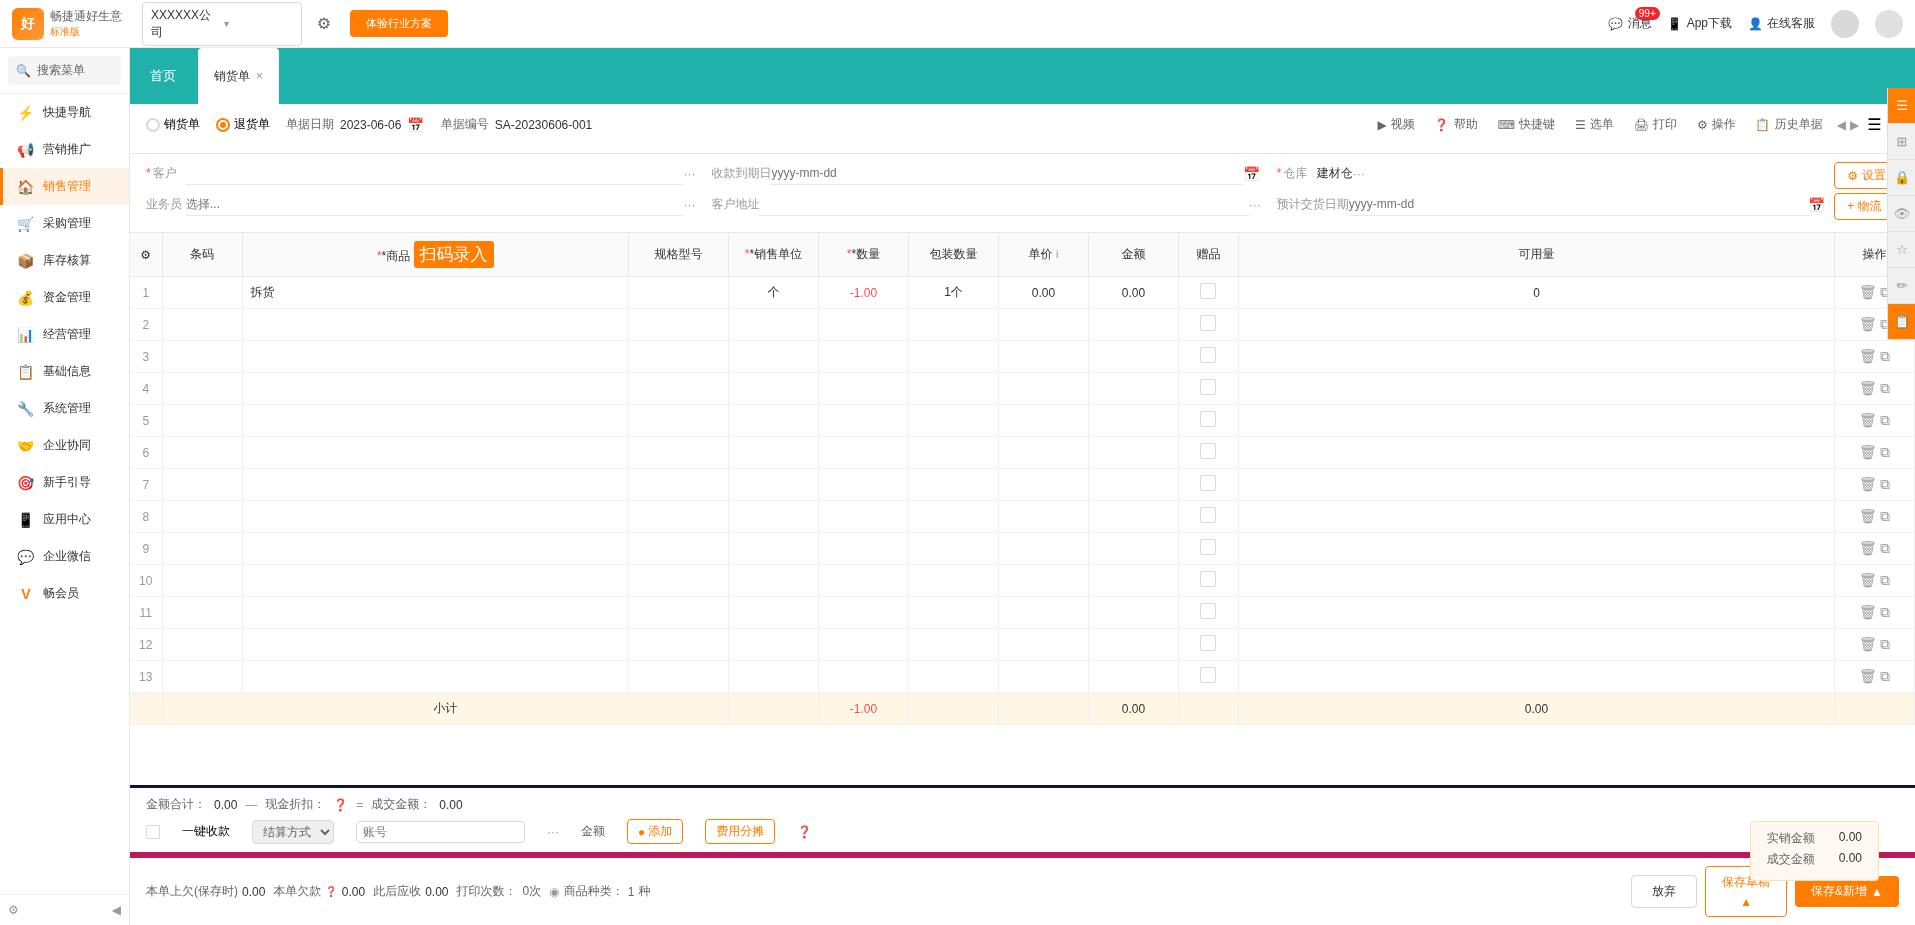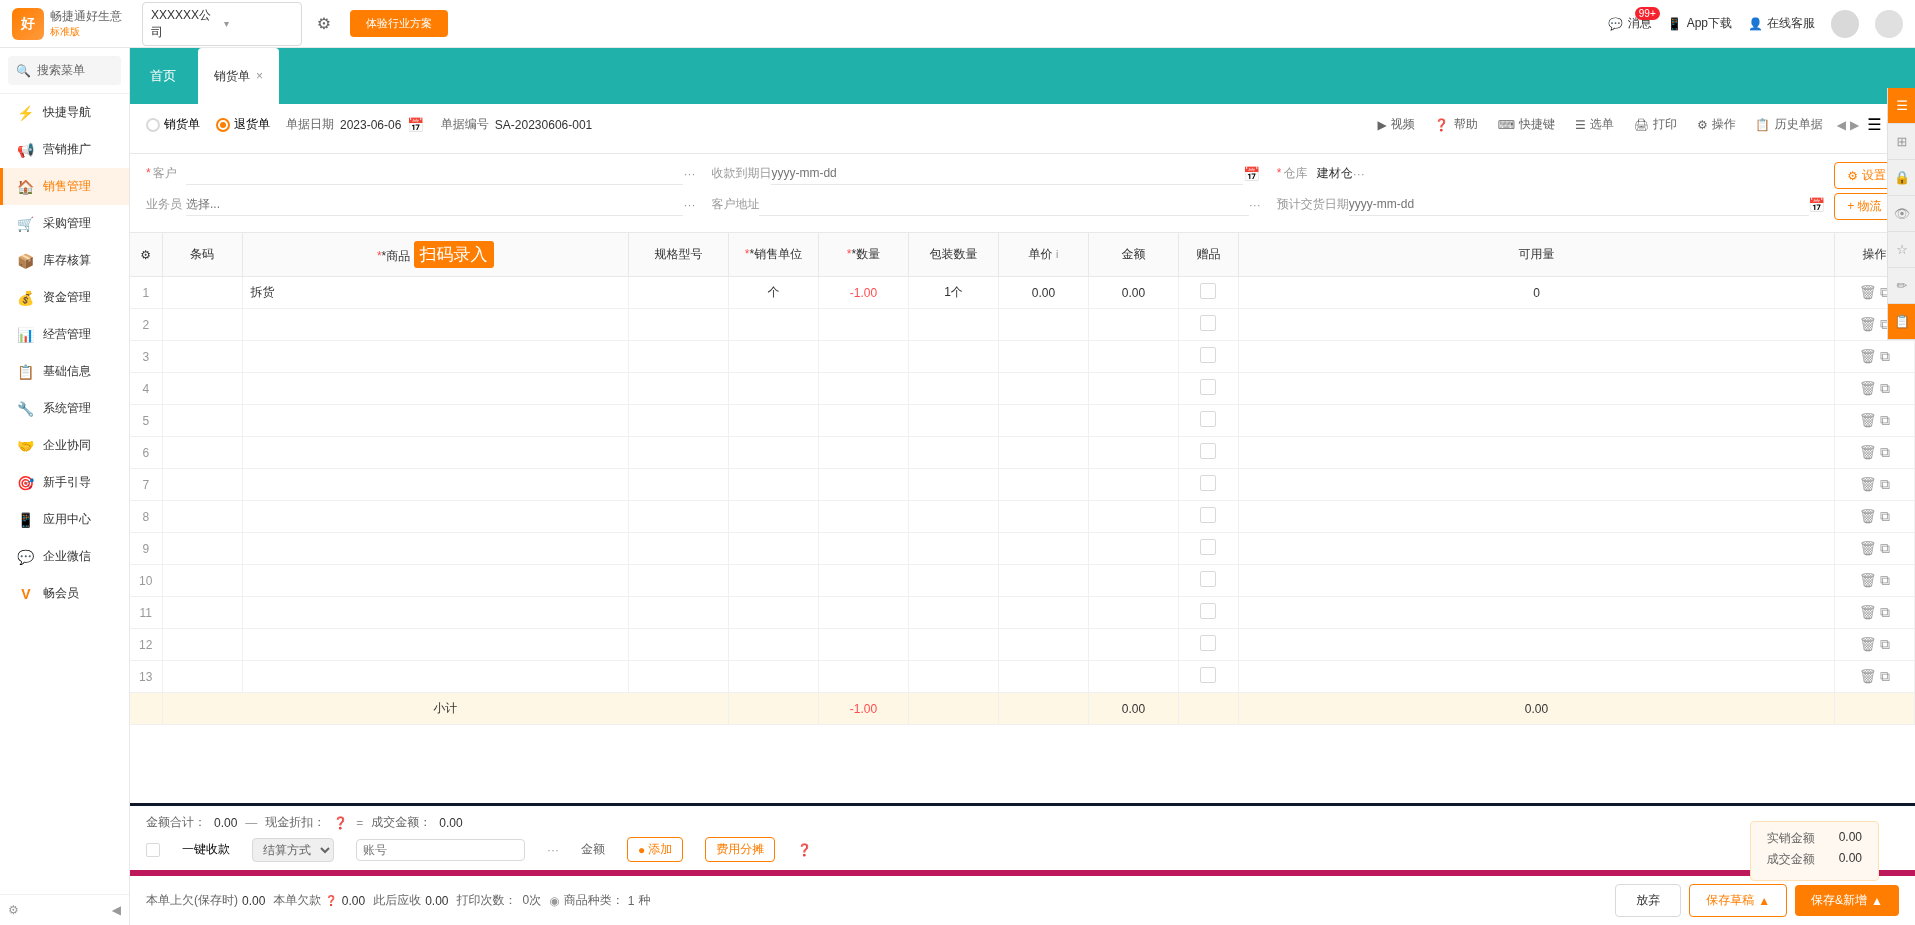--- a/index.html
+++ b/index.html
@@ -259,21 +259,21 @@
     .bottom-stat { display: flex; align-items: center; gap: 4px; color: #666; font-size: 12px; }
     .bottom-stat-val { color: #333; }
     .bottom-actions { margin-left: auto; display: flex; align-items: center; gap: 8px; }
     .btn-abandon {
       border: 1px solid #d9d9d9; background: white; color: #333;
       border-radius: 4px; padding: 7px 20px; cursor: pointer;
     }
     .btn-save-draft {
       border: 1px solid #ff7d00; color: #ff7d00; background: white;
       border-radius: 4px; padding: 7px 16px; cursor: pointer;
-      display: flex; align-items: center; gap: 4px;
+      display: flex; align-items: center; gap: 4px; flex-direction: column;
     }
     .btn-save-new {
       background: #ff7d00; color: white; border: none;
       border-radius: 4px; padding: 7px 16px; cursor: pointer;
       display: flex; align-items: center; gap: 4px;
     }
     .print-stat { display: flex; align-items: center; gap: 6px; color: #666; }
     .product-stat { display: flex; align-items: center; gap: 4px; color: #666; }
 
     

